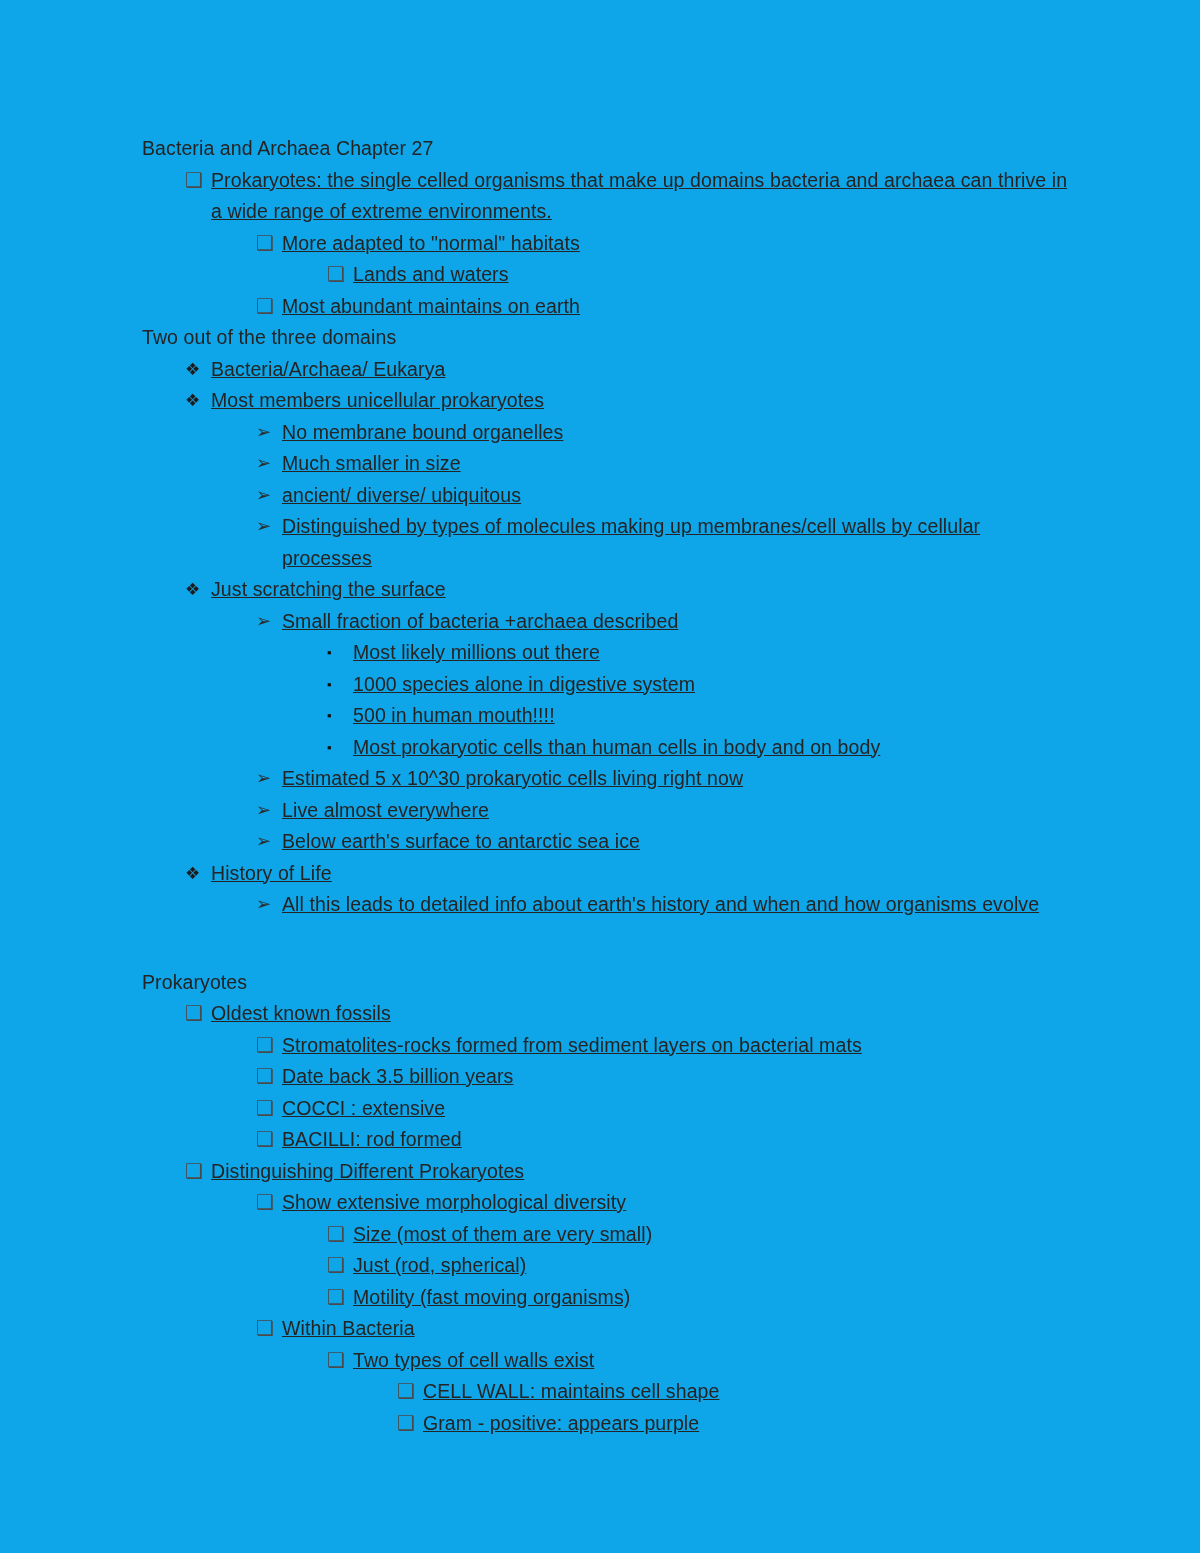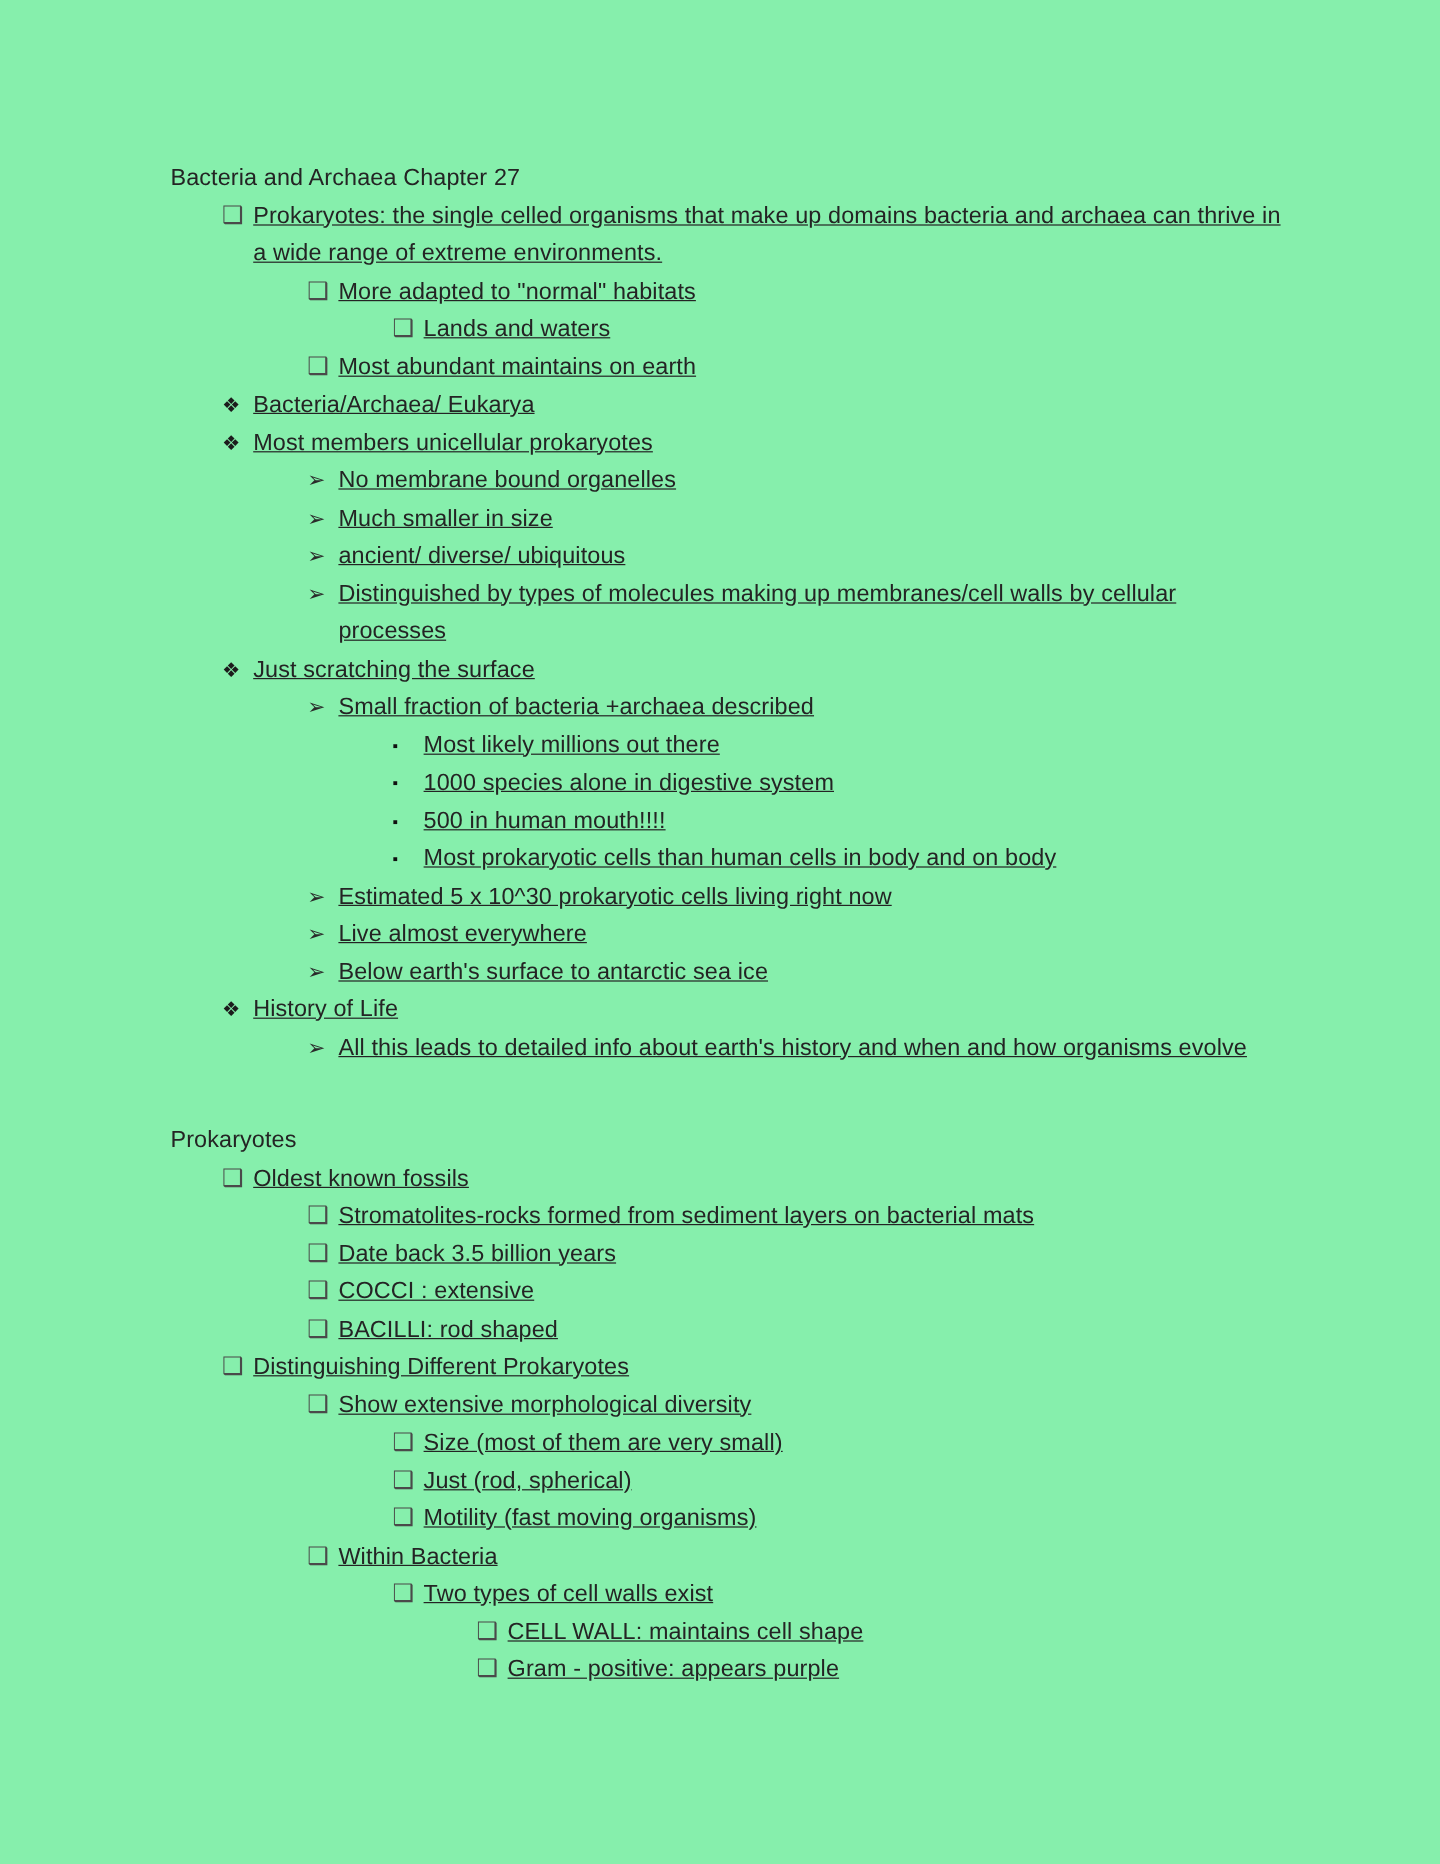--- a/index.html
+++ b/index.html
@@ -14,21 +14,21 @@
     font-family: "Liberation Sans", "DejaVu Sans", sans-serif;
     color: #242424;
     -webkit-font-smoothing: antialiased;
     overflow: hidden;
   }
 
   #page {
     position: relative;
     width: 1200px;
     height: 1553px;
-    background: #86efac;
+    background: #0ea5e9;
     box-sizing: border-box;
     padding: 133px 120px 0 142px;
   }
 
   .doc-block { margin: 0; }
 
   
   .line {
     display: flex;
     align-items: flex-start;
@@ -107,20 +107,21 @@
         <span class="text">More adapted to "normal" habitats</span>
       </div>
       <div class="line ind-3">
         <span class="bullet box">❑</span>
         <span class="text">Lands and waters</span>
       </div>
       <div class="line ind-2">
         <span class="bullet box">❑</span>
         <span class="text">Most abundant maintains on earth</span>
       </div>
+      <div class="heading-line">Two out of the three domains</div>
       <div class="line ind-1">
         <span class="bullet diamond">❖</span>
         <span class="text">Bacteria/Archaea/ Eukarya</span>
       </div>
       <div class="line ind-1">
         <span class="bullet diamond">❖</span>
         <span class="text">Most members unicellular prokaryotes</span>
       </div>
       <div class="line ind-2">
         <span class="bullet arrow">➢</span>
@@ -195,21 +196,21 @@
       <div class="line ind-2">
         <span class="bullet box">❑</span>
         <span class="text">Date back 3.5 billion years</span>
       </div>
       <div class="line ind-2">
         <span class="bullet box">❑</span>
         <span class="text">COCCI : extensive</span>
       </div>
       <div class="line ind-2">
         <span class="bullet box">❑</span>
-        <span class="text">BACILLI: rod shaped</span>
+        <span class="text">BACILLI: rod formed</span>
       </div>
       <div class="line ind-1">
         <span class="bullet box">❑</span>
         <span class="text">Distinguishing Different Prokaryotes</span>
       </div>
       <div class="line ind-2">
         <span class="bullet box">❑</span>
         <span class="text">Show extensive morphological diversity</span>
       </div>
       <div class="line ind-3">

